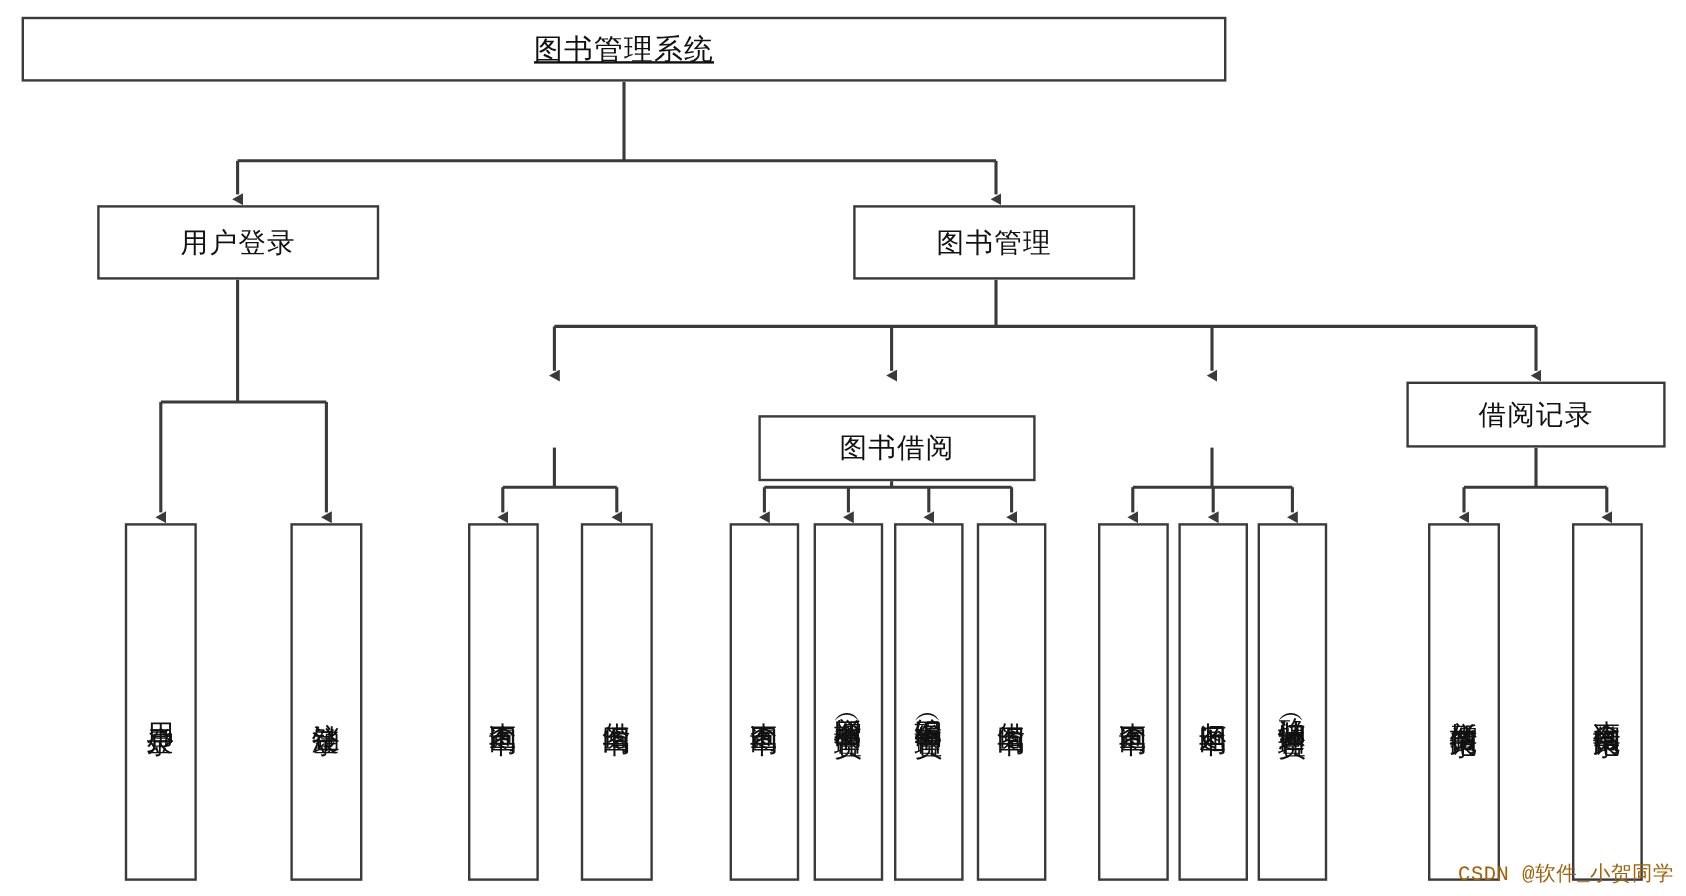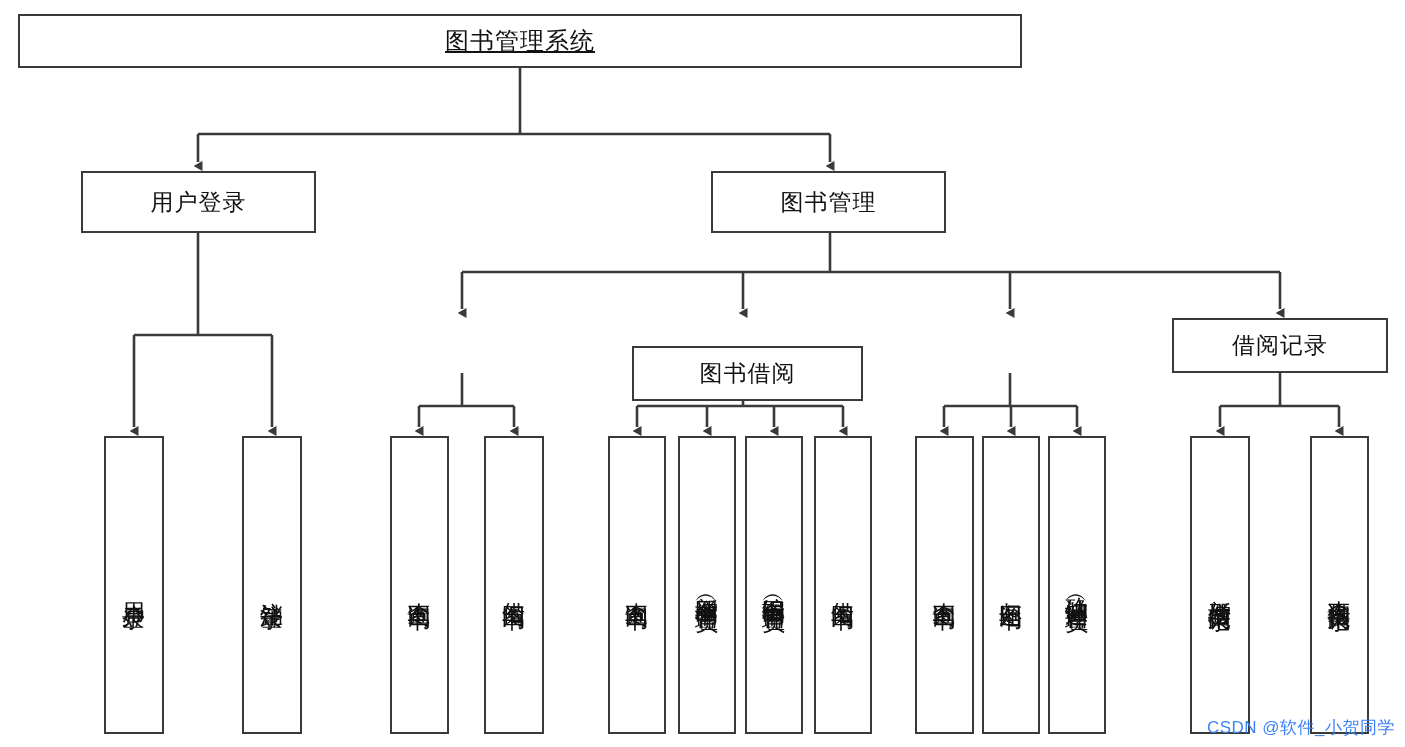--- a/index.html
+++ b/index.html
@@ -50,24 +50,25 @@
     white-space: nowrap;
   }
   .node-box.root {
     font-size: 24px;
   }
   .watermark {
     position: absolute;
     right: 10px;
     bottom: 8px;
     font-size: 17px;
-    color: #3b82f6;
+    color: #a16207;
     letter-spacing: 0.5px;
     white-space: nowrap;
     pointer-events: none;
+    font-family: Liberation Mono, monospace;
   }
 </style>
 </head>
 <body>
 
 <div id="diagram-root">
 
   <svg id="diagram-svg" viewBox="0 0 1405 747" xmlns="http://www.w3.org/2000/svg">
     <defs>
       <marker id="arrowhead" markerWidth="10" markerHeight="9" refX="1" refY="4.5" orient="auto" markerUnits="userSpaceOnUse">

